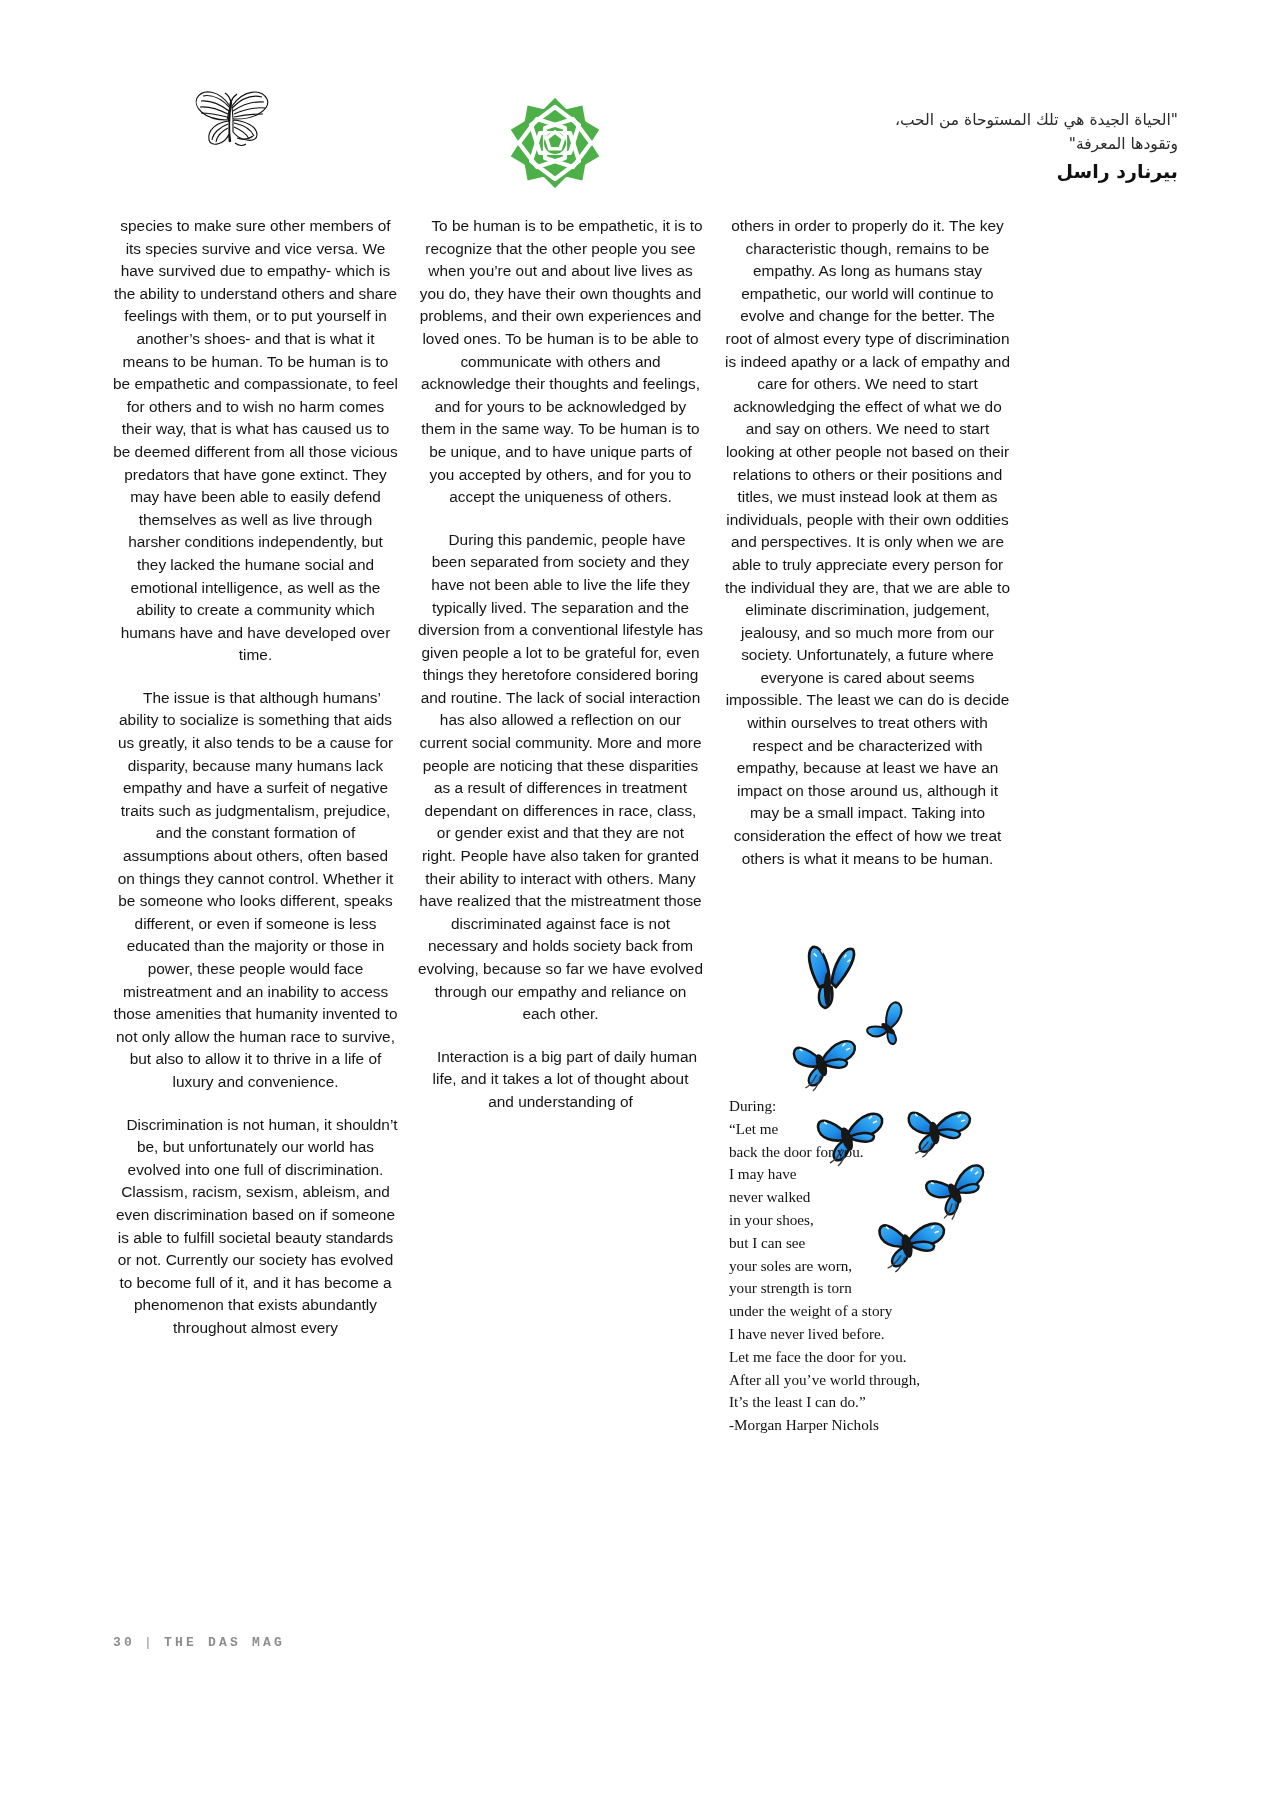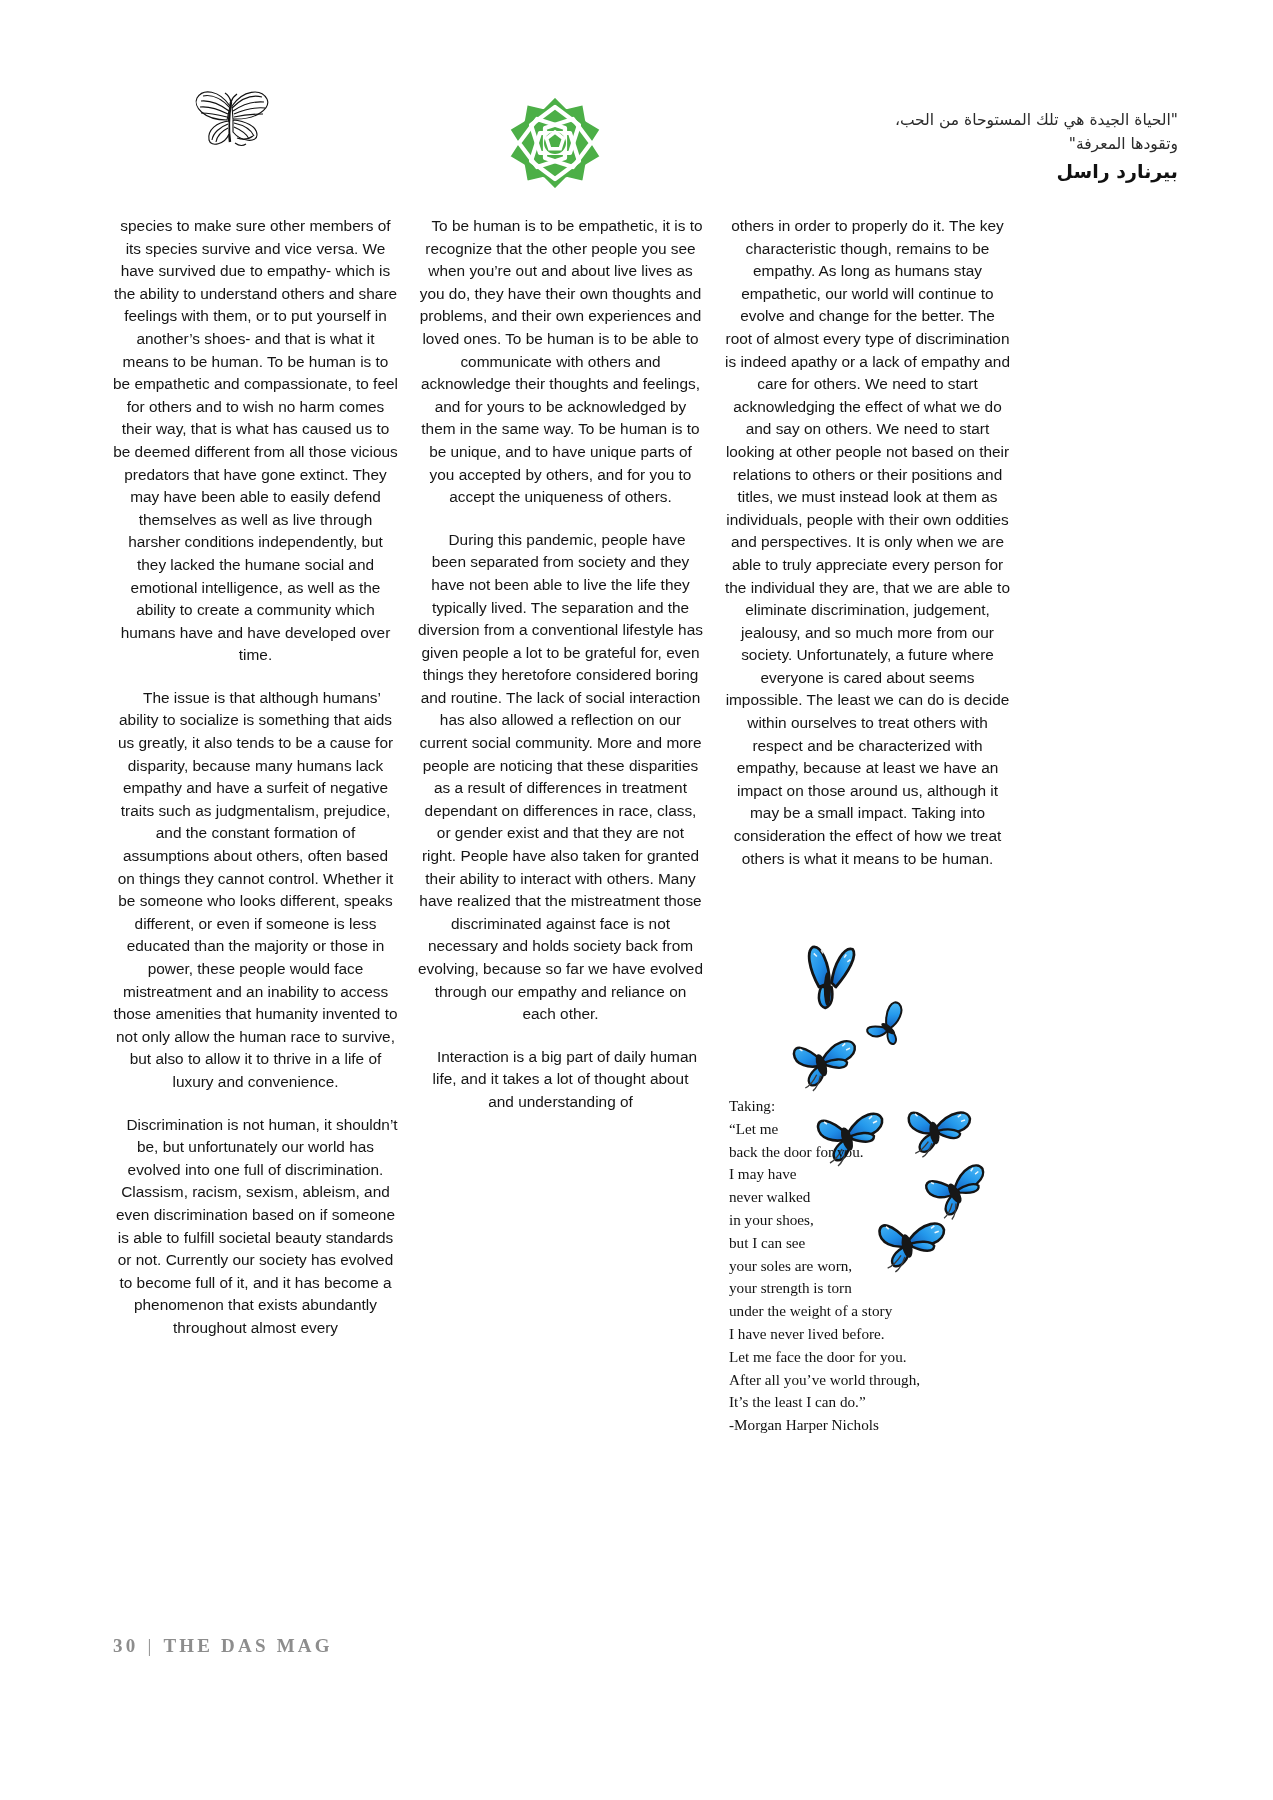--- a/index.html
+++ b/index.html
@@ -78,22 +78,22 @@
     position:absolute; left:729px; top:1095px; width:260px;
     font-family:"Liberation Serif", serif;
     font-size:15.2px; line-height:22.8px;
     color:#121212;
   }
   .poem .line { white-space:pre; }
 
   
   .footer {
     position:absolute; left:113px; top:1635px;
-    font-family:Liberation Serif, serif;
-    font-size:19px; font-weight:bold;
+    font-family:Liberation Mono, monospace;
+    font-size:13px; font-weight:bold;
     letter-spacing:3.2px;
     color:#8d8d8d;
     white-space:nowrap;
   }
   .footer .sep { margin:0 9px; font-weight:normal; }
 </style>
 </head>
 <body>
 
 <div class="page">
@@ -241,21 +241,21 @@
 
       <use href="#bfly-open" transform="translate(140,150) rotate(8) scale(0.95)"></use>
 
       <use href="#bfly-open" transform="translate(150,222) rotate(-12) scale(0.92)"></use>
 
       <use href="#bfly-open" transform="translate(110,262) rotate(6) scale(1.0)"></use>
     </svg>
   </div>
 
   <div class="poem">
-    <div class="line">Taking:</div>
+    <div class="line">During:</div>
     <div class="line">“Let me</div>
     <div class="line">back the door for you.</div>
     <div class="line">I may have</div>
     <div class="line">never walked</div>
     <div class="line">in your shoes,</div>
     <div class="line">but I can see</div>
     <div class="line">your soles are worn,</div>
     <div class="line">your strength is torn</div>
     <div class="line">under the weight of a story</div>
     <div class="line">I have never lived before.</div>

